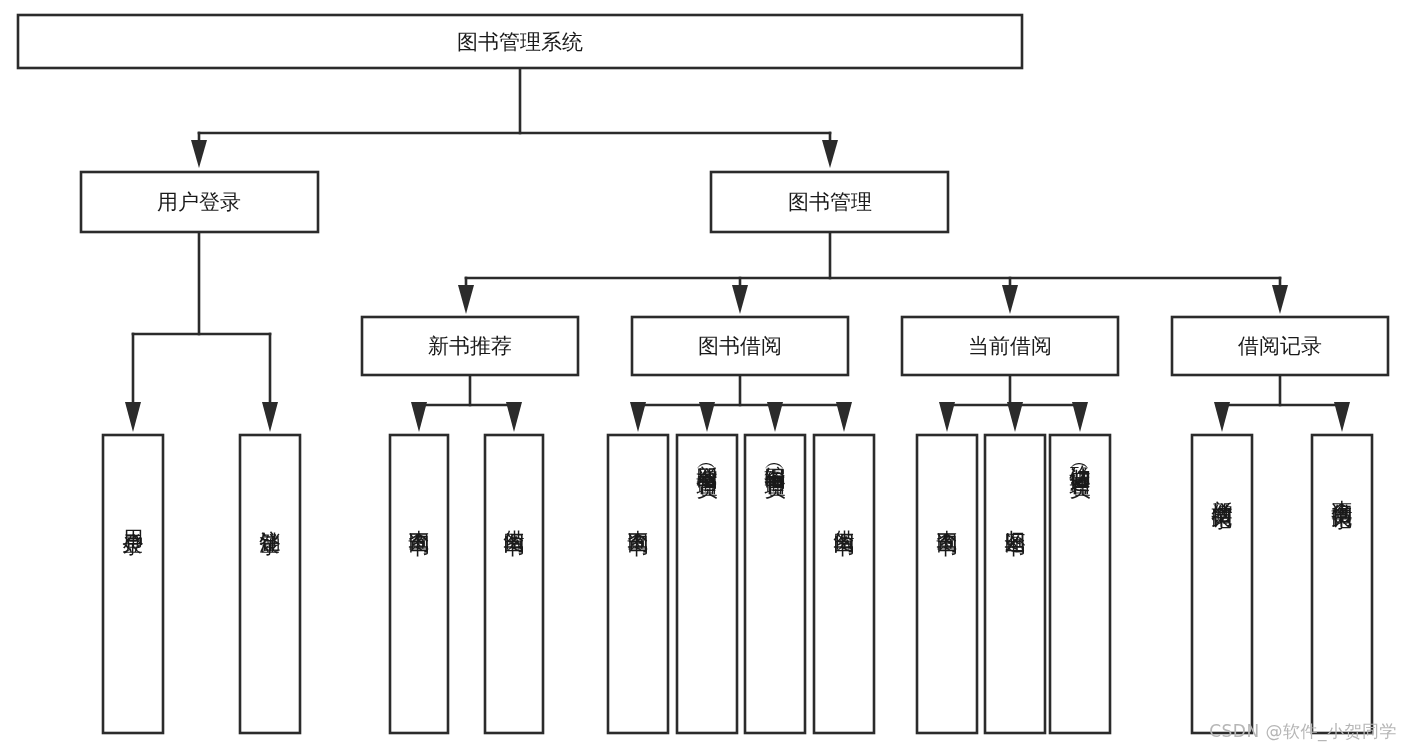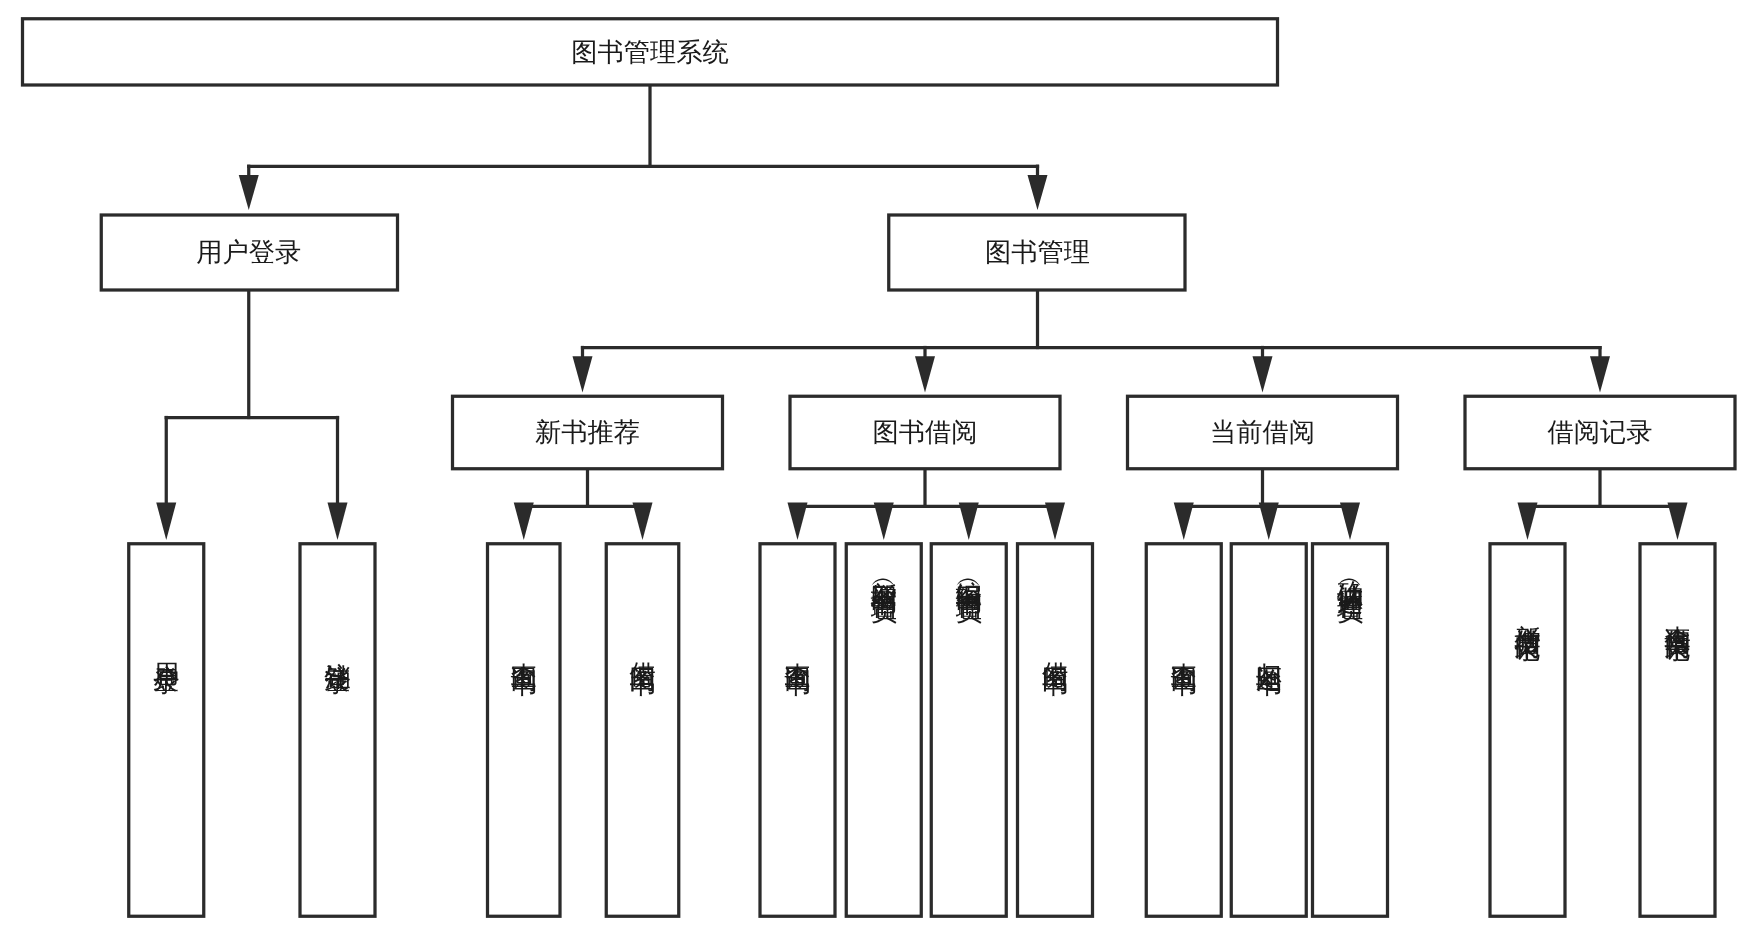--- a/index.html
+++ b/index.html
@@ -212,14 +212,15 @@
       <rect class="node-box" x="1192" y="435" width="60" height="298"></rect>
       <text class="node-label-v" x="1222" y="483">新增借阅记录</text>
     </g>
     <g>
       <rect class="node-box" x="1312" y="435" width="60" height="298"></rect>
       <text class="node-label-v" x="1342" y="483">查询借阅记录</text>
     </g>
 
   </svg>
 
+  <div class="watermark-text">CSDN @软件_小贺同学</div>
 
 </div>
 
 </body></html>

